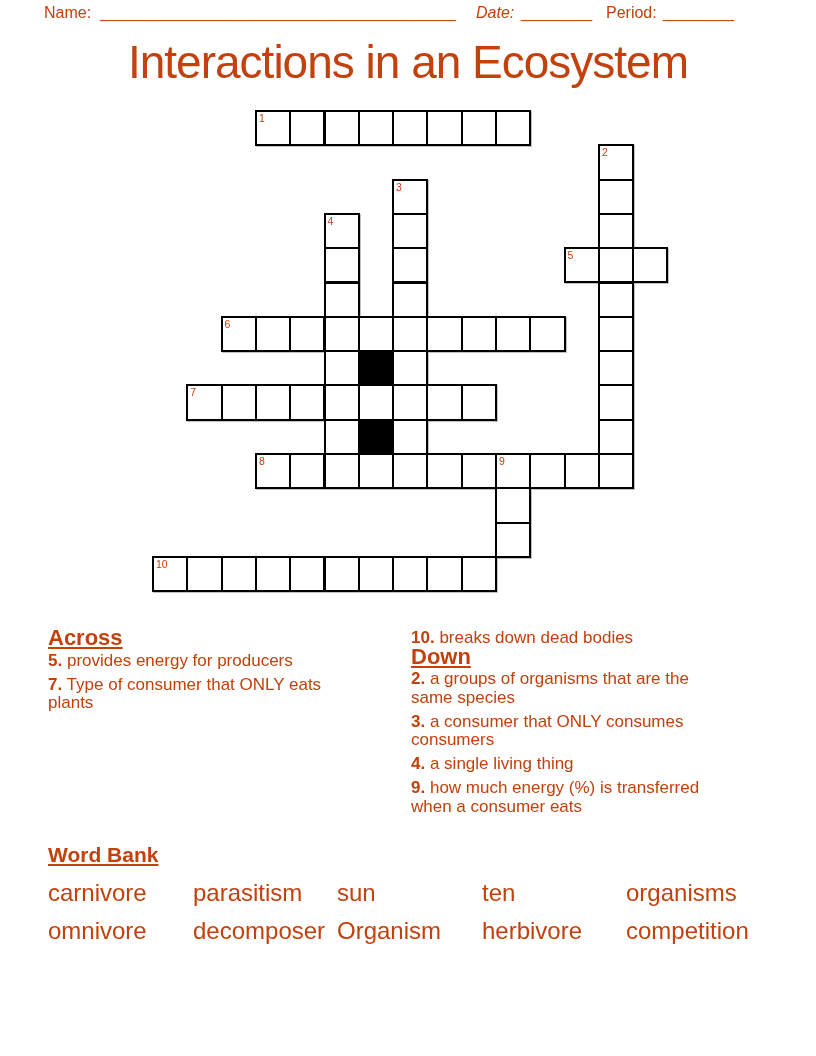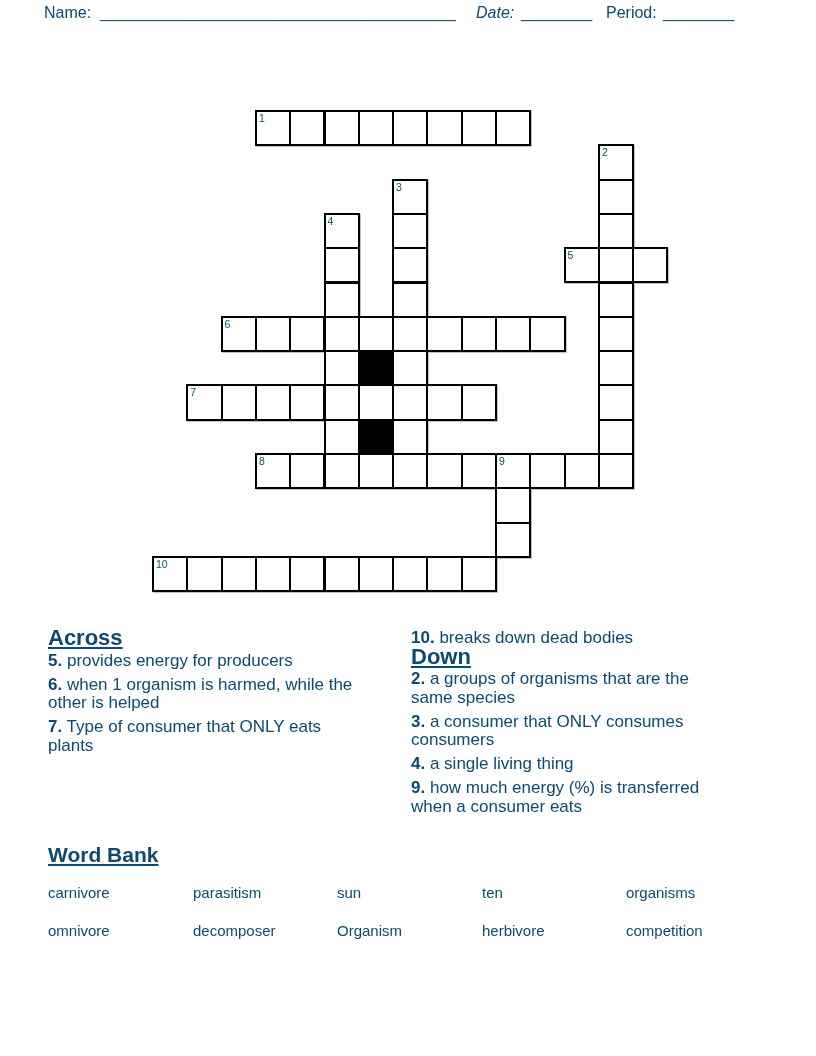--- a/index.html
+++ b/index.html
@@ -1,17 +1,17 @@
 <!DOCTYPE html>
 <html><head>
 <meta charset="utf-8">
 <style>
   html,body{margin:0;padding:0;background:#ffffff;}
   .page{position:relative;width:816px;height:1056px;background:#fff;overflow:hidden;
-        font-family:"Liberation Sans",sans-serif;color:#0c4a6e;}
+        font-family:"Liberation Sans",sans-serif;color:#c2410c;}
 
   
   .hdr{position:absolute;top:4px;left:0;width:816px;height:22px;font-size:16px;}
   .hdr span{position:absolute;white-space:pre;}
   .hdr .lbl{font-weight:500;}
   .hdr-name-label{left:44px;}
   .hdr-name-line{left:100px;letter-spacing:0px;}
   .hdr-date-label{left:476px;font-style:italic;}
   .hdr-date-line{left:521px;}
   .hdr-period-label{left:606px;}
@@ -38,36 +38,37 @@
                 margin:0 0 4px 0;}
   .clue{margin:0 0 5.5px 0;white-space:normal;}
   .clue .cnum{font-weight:bold;}
   .clue .ctext{white-space:pre-line;}
 
   
   .wordbank-heading{position:absolute;left:48px;top:843px;font-size:21px;
                     font-weight:bold;text-decoration:underline;}
   .wordbank{position:absolute;left:48px;top:882px;width:740px;
             display:grid;grid-template-columns:145px 144px 145px 144px auto;
-            grid-row-gap:16px;font-size:15px;line-height:22px;}
+            grid-row-gap:16px;font-size:24px;line-height:22px;}
 </style>
 </head>
 <body>
 
 <div class="page">
 
   <div class="hdr">
     <span class="lbl hdr-name-label">Name:</span>
     <span class="hdr-name-line">________________________________________</span>
     <span class="lbl hdr-date-label">Date:</span>
     <span class="hdr-date-line">________</span>
     <span class="lbl hdr-period-label">Period:</span>
     <span class="hdr-period-line">________</span>
   </div>
 
+  <div class="title">Interactions in an Ecosystem</div>
 
   <div class="grid">
       <div class="cell" style="left: 254.9px; top: 110px;">
         <span class="num">1</span>
       </div>
       <div class="cell" style="left: 289.2px; top: 110px;"></div>
       <div class="cell" style="left: 323.5px; top: 110px;"></div>
       <div class="cell" style="left: 357.8px; top: 110px;"></div>
       <div class="cell" style="left: 392.1px; top: 110px;"></div>
       <div class="cell" style="left: 426.4px; top: 110px;"></div>
@@ -155,22 +156,20 @@
       <div class="cell" style="left: 392.1px; top: 555.9px;"></div>
       <div class="cell" style="left: 426.4px; top: 555.9px;"></div>
       <div class="cell" style="left: 460.7px; top: 555.9px;"></div>
       <div class="cell black" style="left: 357.8px; top: 350.1px;"></div>
       <div class="cell black" style="left: 357.8px; top: 418.7px;"></div>
     </div>
 
   <div class="clues-col clues-left">
     <p class="clue-heading">Across</p>
     <p class="clue"><span class="cnum">5.</span> <span class="ctext">provides energy for producers</span></p>
-    <p class="clue"><span class="cnum">6.</span> <span class="ctext">when 1 organism is harmed, while the
-other is helped</span></p>
     <p class="clue"><span class="cnum">7.</span> <span class="ctext">Type of consumer that ONLY eats
 plants</span></p>
   </div>
 
   <div class="clues-col clues-right">
     <p class="clue" style="margin-bottom:0;"><span class="cnum">10.</span> <span class="ctext">breaks down dead bodies</span></p>
     <p class="clue-heading">Down</p>
     <p class="clue"><span class="cnum">2.</span> <span class="ctext">a groups of organisms that are the
 same species</span></p>
     <p class="clue"><span class="cnum">3.</span> <span class="ctext">a consumer that ONLY consumes

